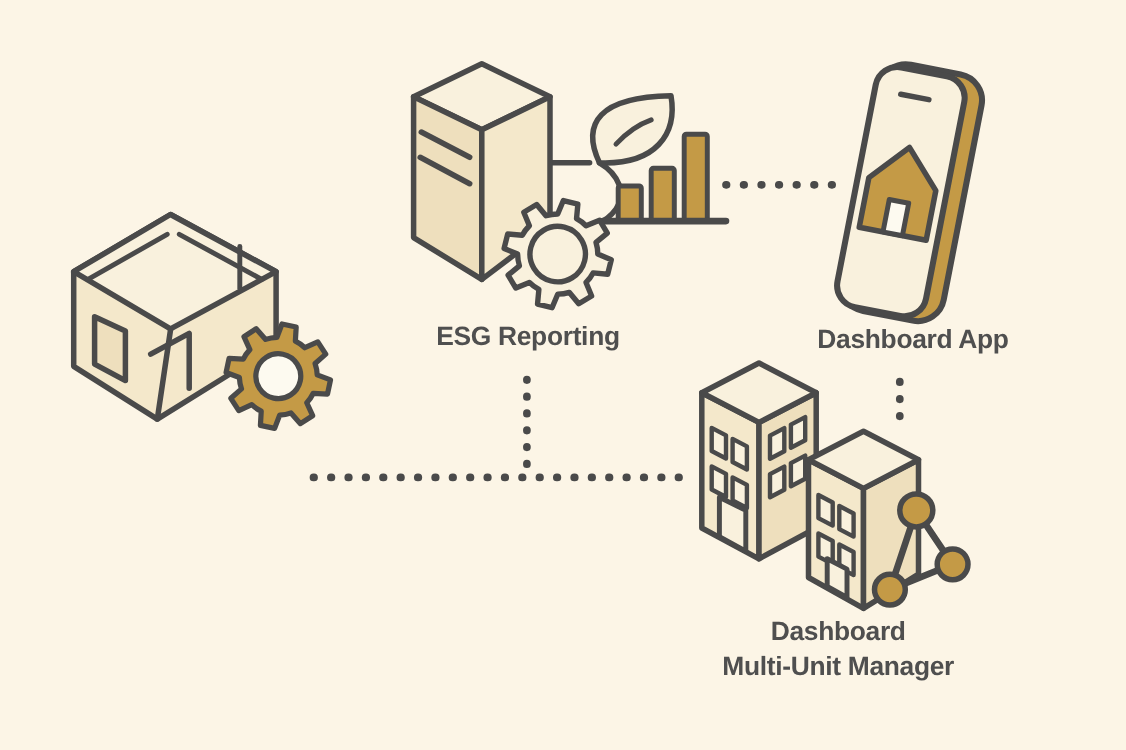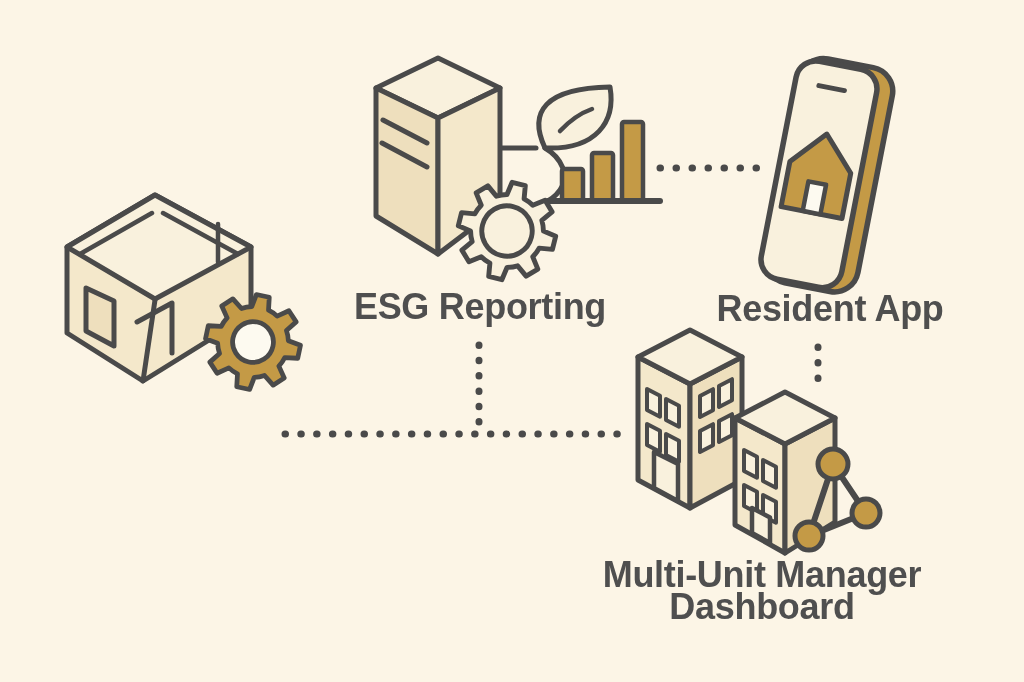--- a/index.html
+++ b/index.html
@@ -10,21 +10,21 @@
     overflow:hidden;
   }
   .stage{position:relative;width:1024px;height:682px;}
   .stage svg{position:absolute;left:0;top:0;}
   svg *{stroke-linejoin:round;stroke-linecap:round;}
   .node-label{
     position:absolute;
     transform:translateX(-50%);
     text-align:center;
     font-weight:bold;
-    font-size:36px;
+    font-size:24px;
     line-height:32px;
     letter-spacing:-0.3px;
     color:var(--text,#4f4f4f);
     white-space:nowrap;
   }
   .node-label span{display:block;}
 </style>
 </head>
 <body>
 
@@ -130,21 +130,21 @@
       <circle cx="809" cy="536" r="14" style="fill:var(--gold);stroke:var(--outline)" stroke-width="5"></circle>
     </g>
   </svg>
 
 
   <div class="node-label" style="left:480px;top:291px">
     <span>ESG Reporting</span>
   </div>
 
   <div class="node-label" style="left:830px;top:293px">
-    <span>Resident App</span>
+    <span>Dashboard App</span>
   </div>
 
   <div class="node-label" style="left:762px;top:559px">
+    <span>Dashboard</span>
     <span>Multi-Unit Manager</span>
-    <span>Dashboard</span>
   </div>
 
 </div>
 
 </body></html>

